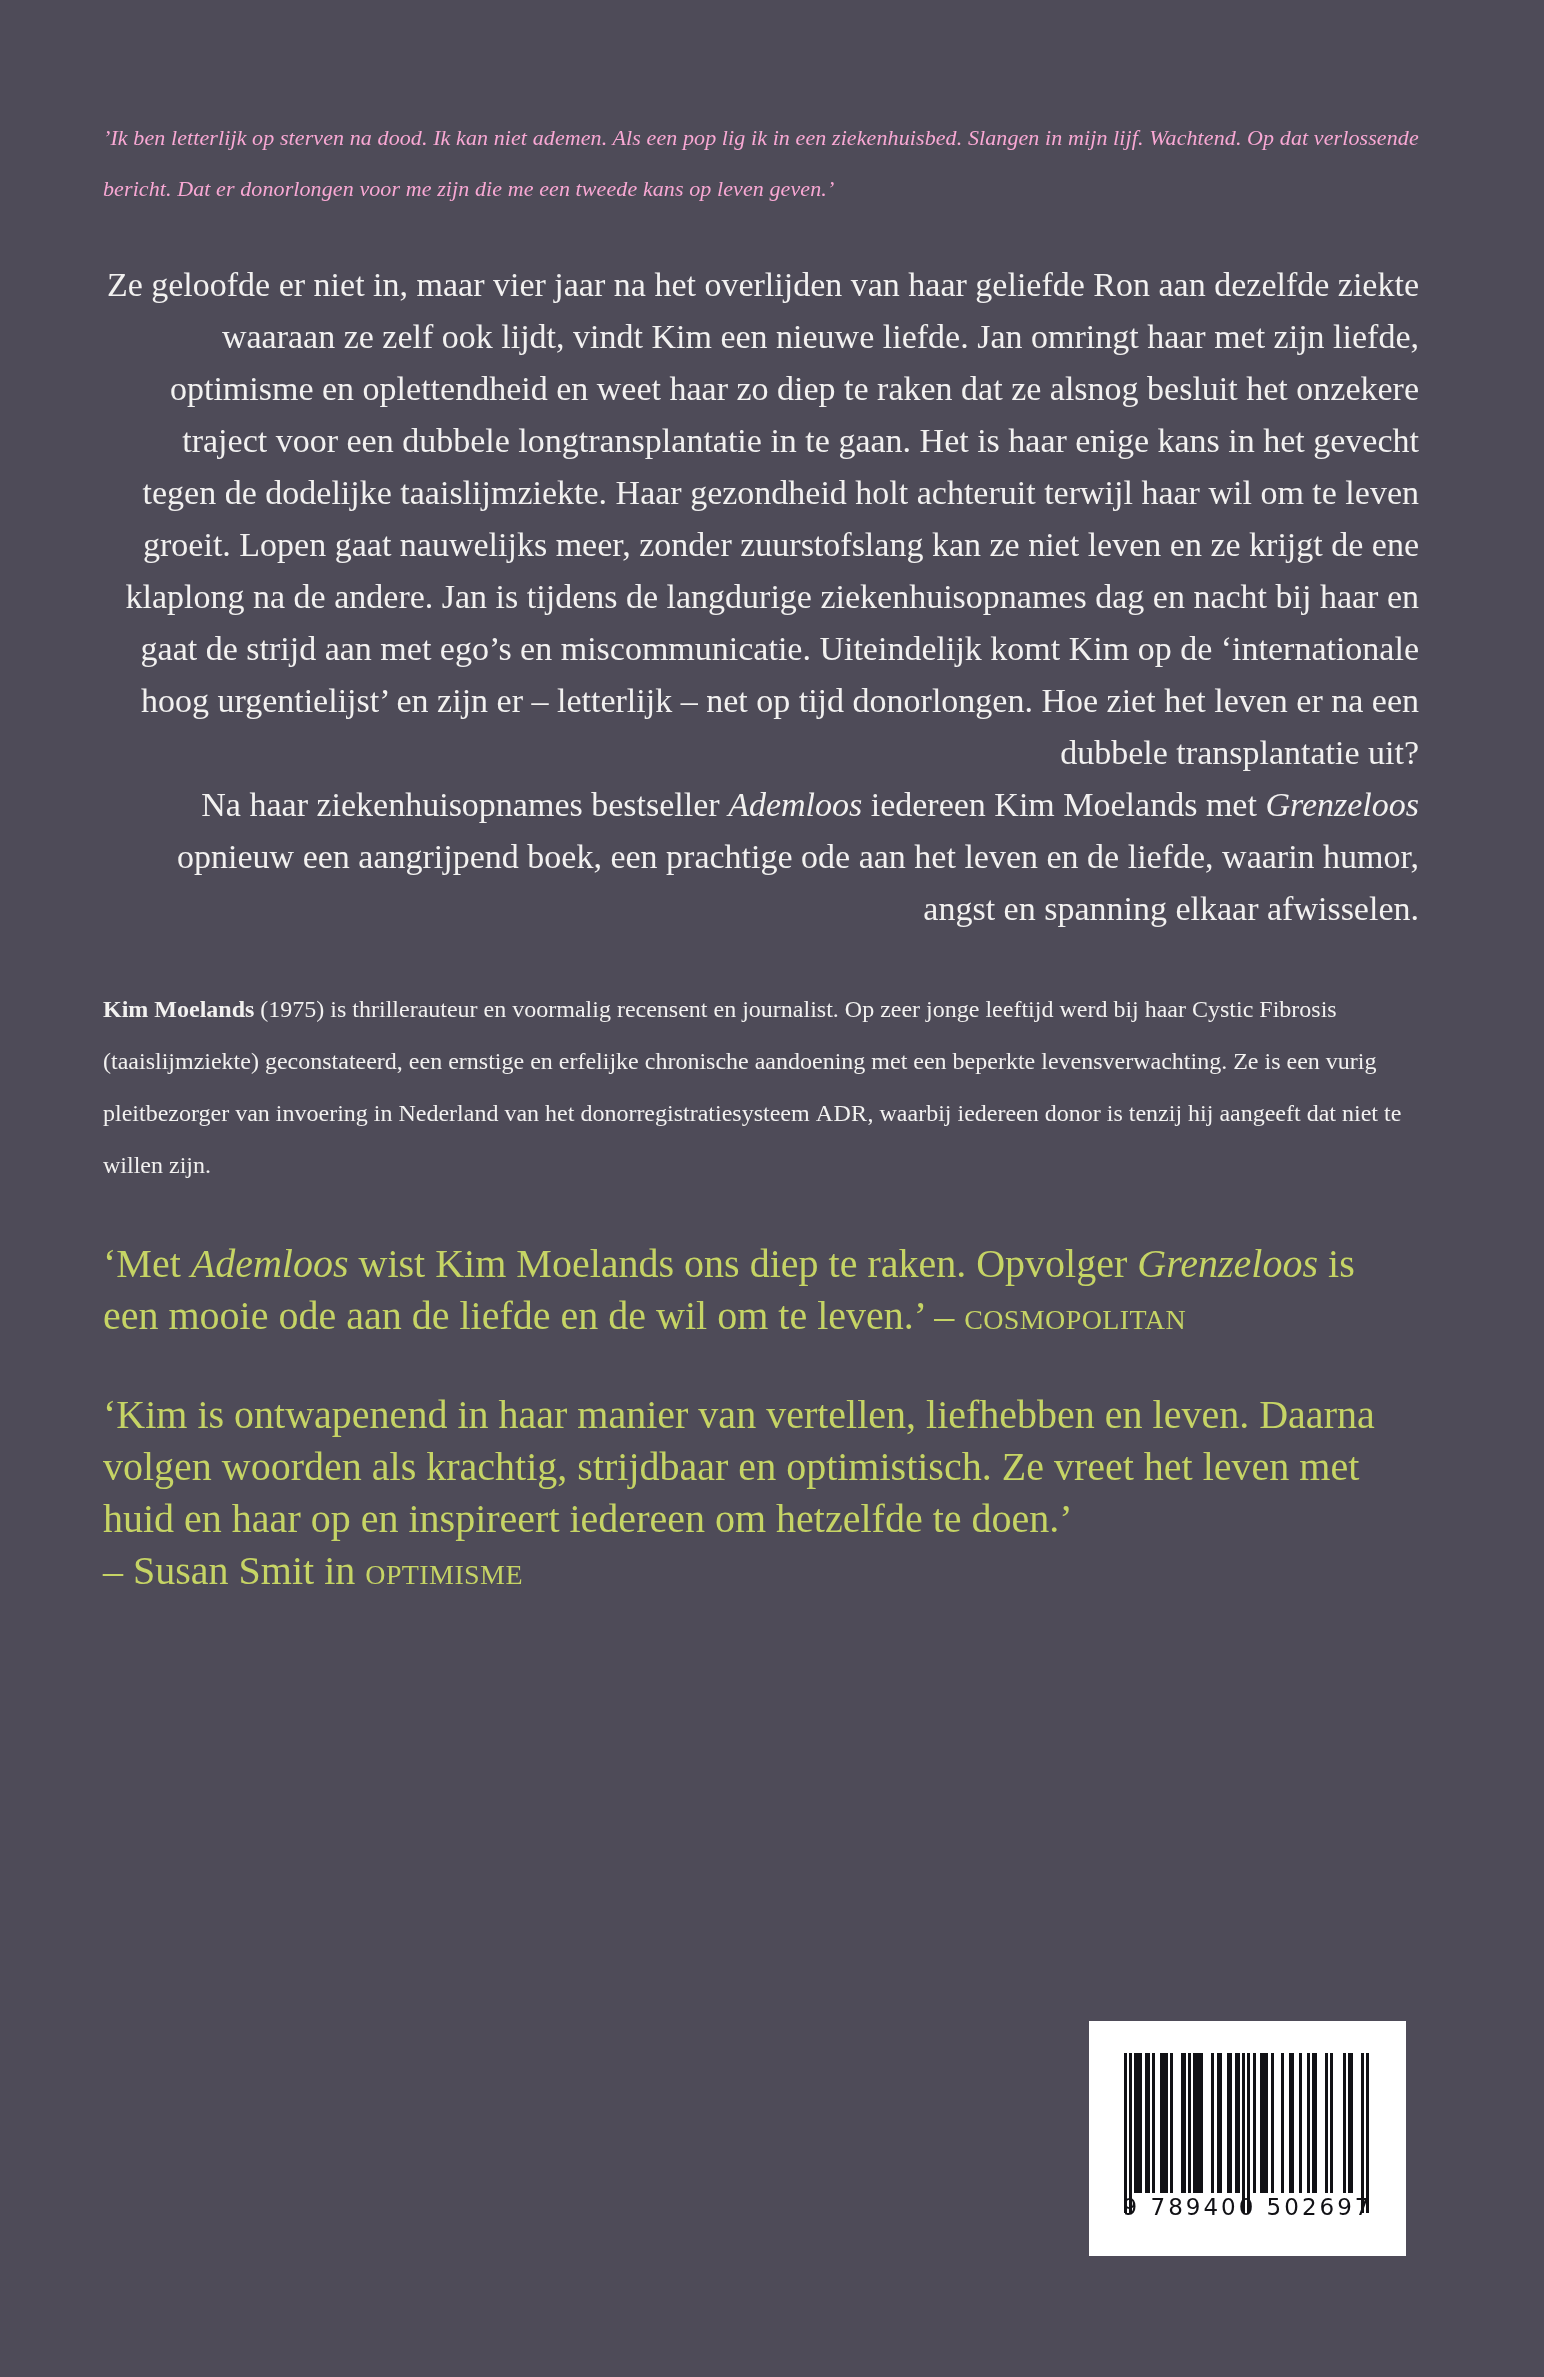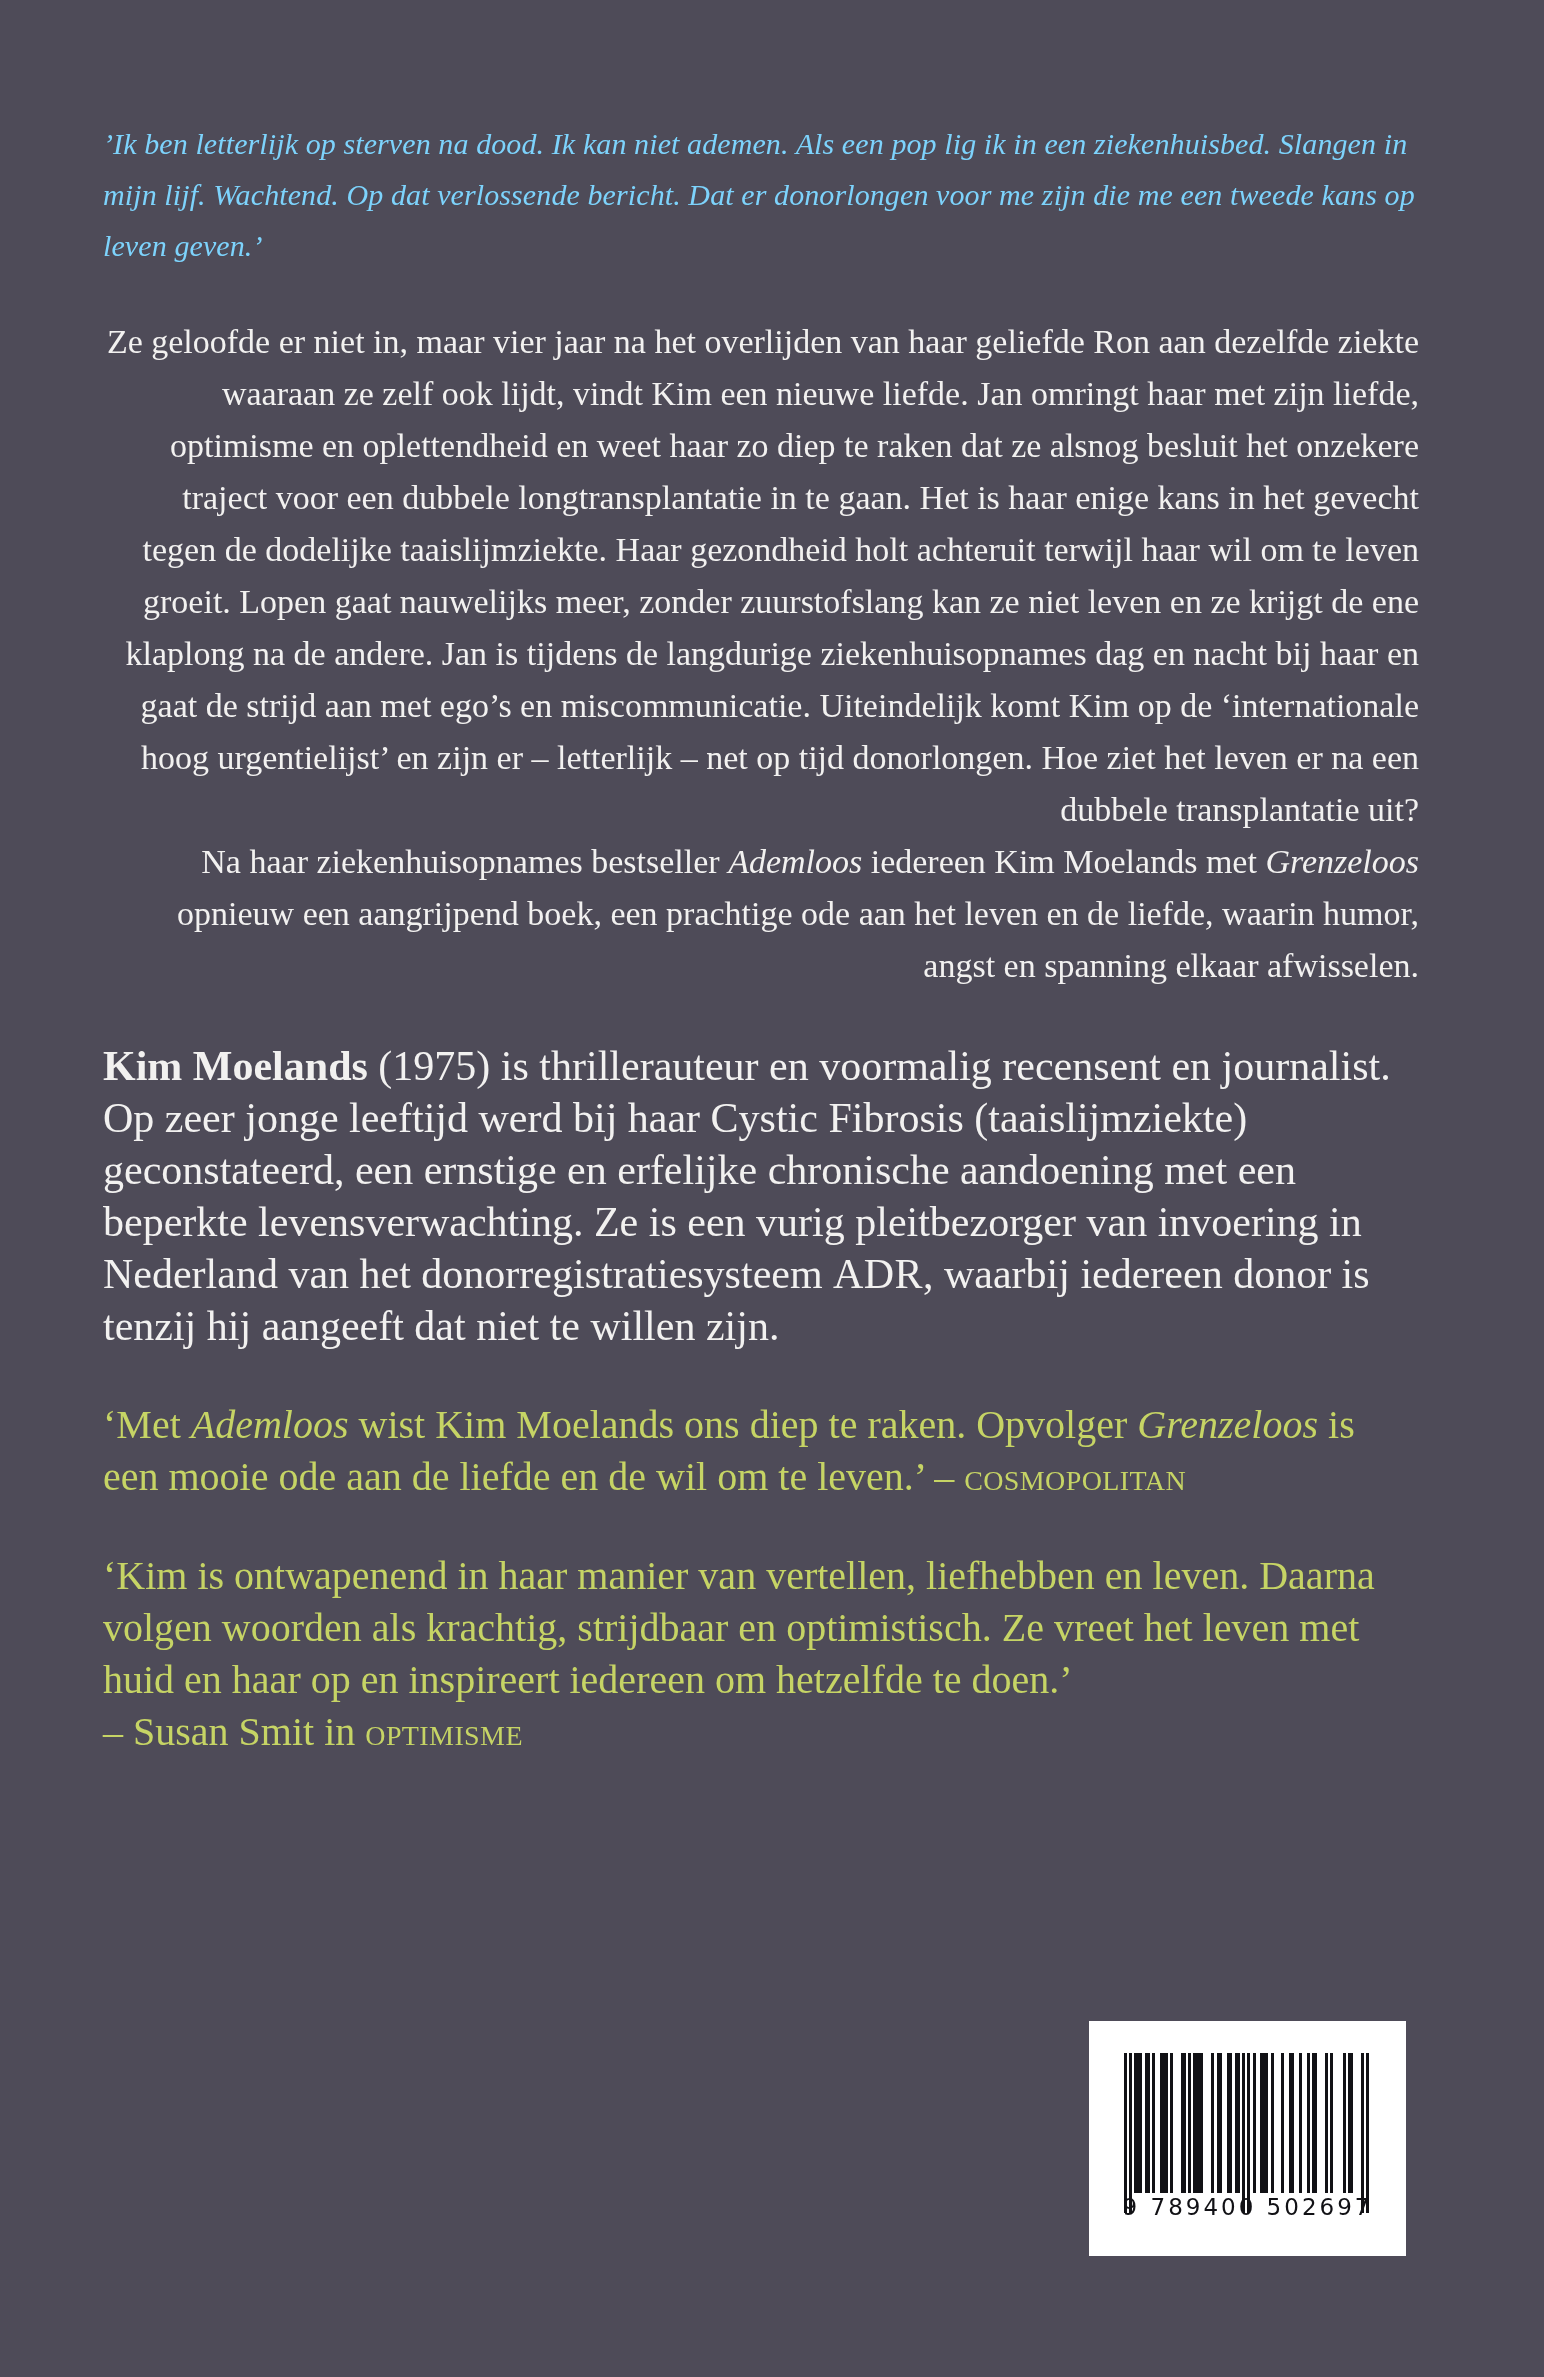--- a/index.html
+++ b/index.html
@@ -23,43 +23,43 @@
   }
   .content {
     position: absolute;
     left: 103px;
     top: 110px;
     width: 1333px;
   }
 
   
   .pullquote {
-    color: #7dd3fc;
+    color: #f9a8d4;
     font-style: italic;
-    font-size: 30px;
+    font-size: 22px;
     line-height: 51px;
     letter-spacing: 0.1px;
-    margin: 8px 0 45px 0;
+    margin: 2px 0 45px 0;
     width: 1316px;
   }
 
   
   .body-copy {
     color: #f2f1f0;
     font-size: 34px;
     line-height: 52px;
     margin: 0;
     width: 1316px;
     text-align: right;
   }
   .body-copy .ital { font-style: italic; }
 
   .bio {
     color: #f2f1f0;
-    font-size: 42px;
+    font-size: 24px;
     line-height: 52px;
     margin: 48px 0 16px 0;
     width: 1316px;
   }
   .bio .nm { font-weight: bold; }
   .sc {
     font-variant: small-caps;
     letter-spacing: 0.4px;
   }
 

